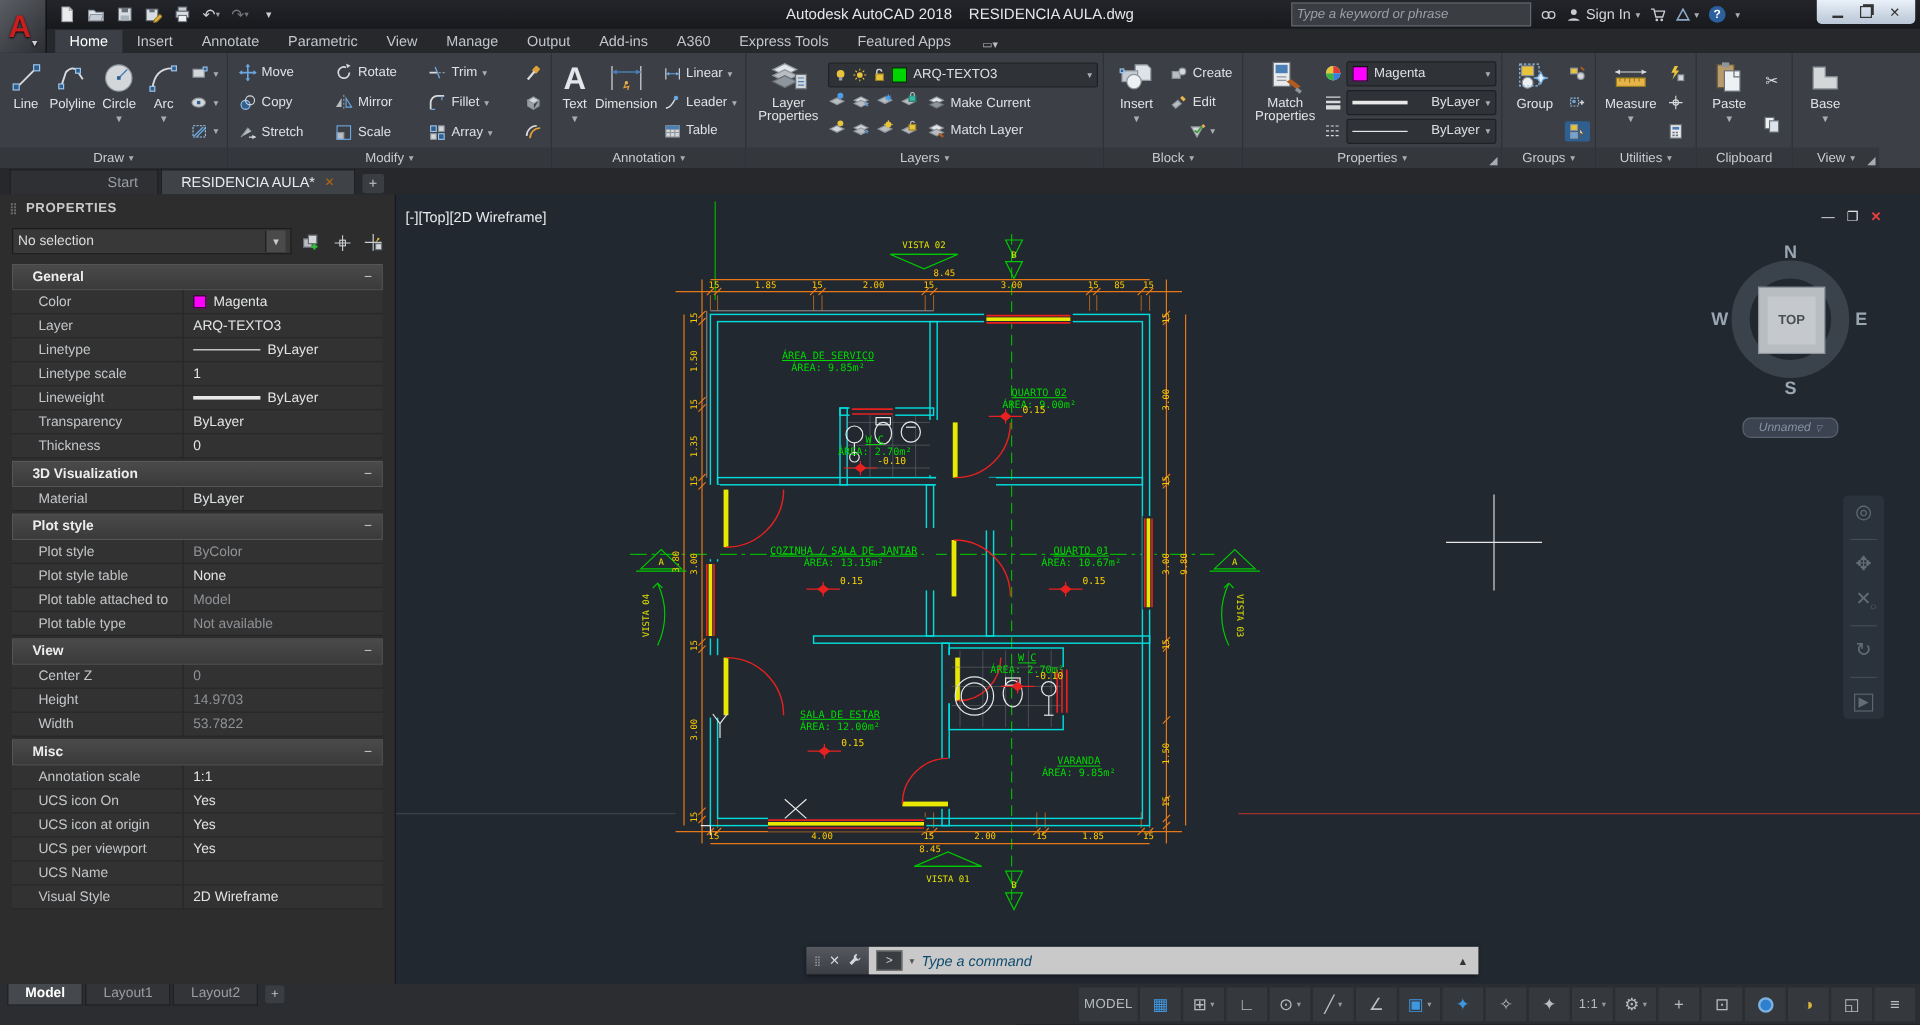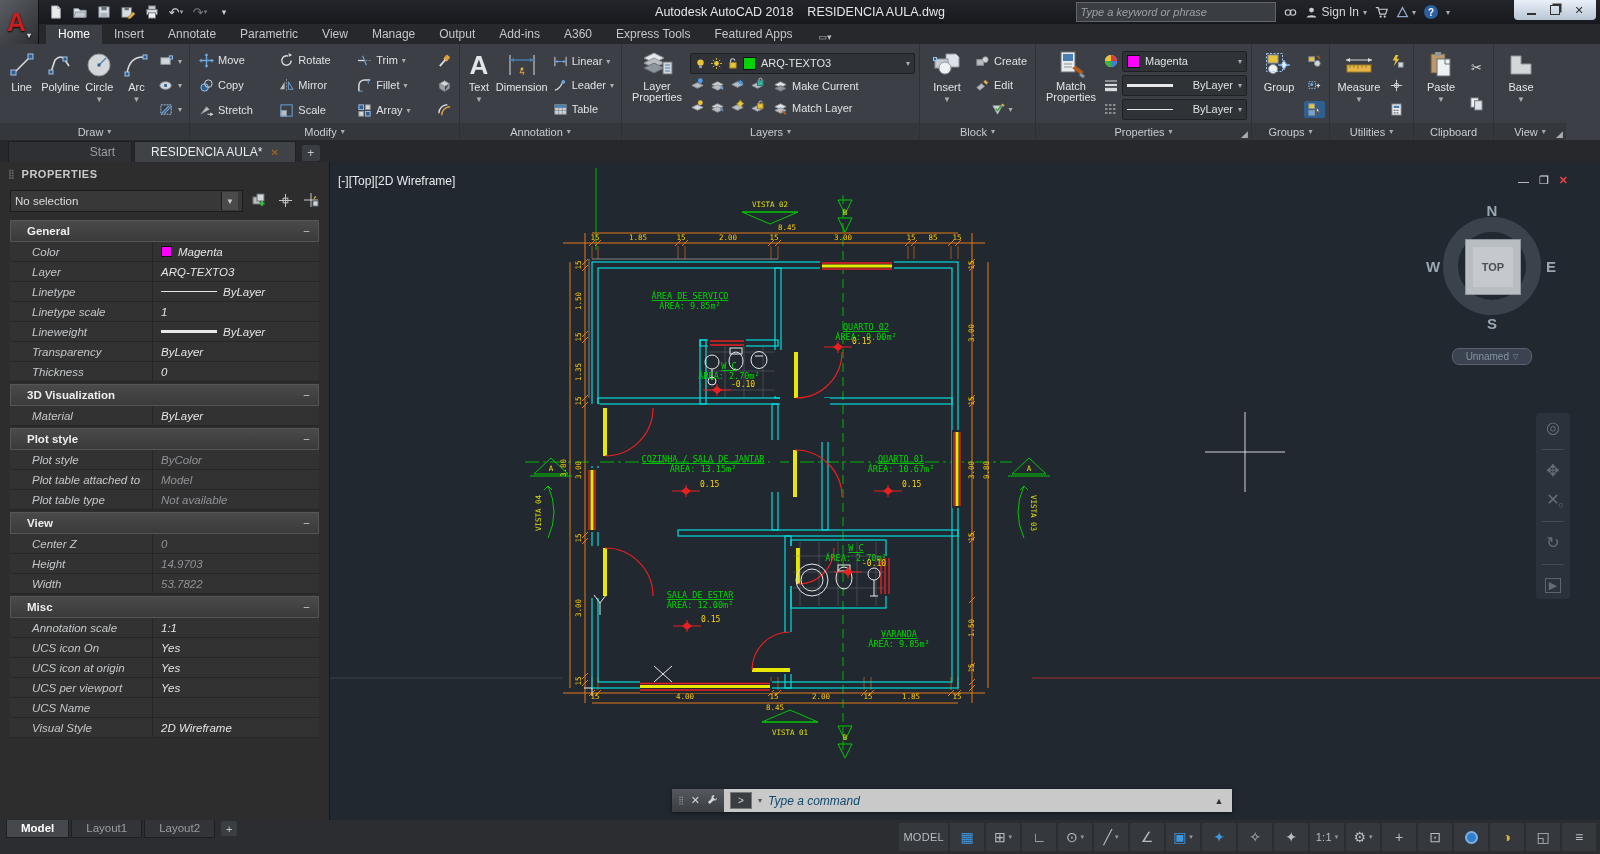--- a/index.html
+++ b/index.html
@@ -84,34 +84,34 @@
 
   
   .main{position:absolute;left:0;top:162px;width:1600px;height:658px;display:flex;}
 
   
   .palette{width:330px;height:658px;background:#2d2d2d;border-right:1px solid #17181a;box-sizing:border-box;flex:none;
     display:flex;flex-direction:column;}
   .pal-header{height:24px;display:flex;align-items:center;padding-left:8px;gap:8px;color:#c9c9c9;
     font-size:11px;font-weight:bold;letter-spacing:.5px;}
   .grip{color:#6a6a6a;font-size:9px;letter-spacing:-1px;}
-  .pal-selector{display:flex;align-items:flex-start;gap:6px;padding:4px 8px 6px 10px;}
+  .pal-selector{display:flex;align-items:flex-end;gap:6px;padding:4px 8px 6px 10px;}
   .sel-dd{flex:1;height:20px;background:#383838;border:1px solid #1c1c1c;display:flex;align-items:center;
     color:#dcdcdc;font-size:11.5px;padding:0 4px;}
   .sel-dd .grow{flex:1;}
   .sel-caretbox{width:16px;height:18px;background:#4a4a4a;border-left:1px solid #1c1c1c;display:flex;align-items:center;
     justify-content:center;font-size:8px;color:#ccc;}
   .pal-iconbtn{width:20px;height:20px;display:flex;align-items:center;justify-content:center;color:#cfd2d6;font-size:13px;cursor:pointer;}
   .pal-sections{flex:1;overflow:hidden;padding:0 10px 0 10px;}
   .psec-header{height:20px;background:linear-gradient(#4a4a4a,#3a3a3a);border:1px solid #555;border-width:1px 1px 1px 1px;
     display:flex;align-items:center;justify-content:space-between;padding:0 8px 0 16px;color:#ededed;
     font-size:11.5px;font-weight:bold;margin-top:2px;cursor:pointer;}
   .psec-header .minus{color:#c9c9c9;font-weight:normal;}
   .prow-item{display:grid;grid-template-columns:142px 1fr;height:19px;background:#323232;border-bottom:1px solid #262626;
-    font-size:11.5px;align-items:center;font-style:italic;}
+    font-size:11.5px;align-items:center;}
   .prow-item .plabel{color:#c4c7ca;padding-left:22px;overflow:hidden;white-space:nowrap;}
   .prow-item .pvalue{color:#e2e4e6;padding-left:8px;border-left:1px solid #262626;height:100%;display:flex;align-items:center;gap:6px;overflow:hidden;white-space:nowrap;}
   .prow-item .pvalue.dim{color:#8f9296;}
   .vline{display:inline-block;width:56px;border-top:1px solid #e8e8e8;}
   .vline.thick{border-top-width:3px;}
   .sw{display:inline-block;width:9px;height:9px;border:1px solid #111;}
 
   
   .canvas{position:relative;flex:1;height:658px;background:#212830;overflow:hidden;}
   .plan{position:absolute;left:0;top:0;width:1270px;height:658px;}
@@ -123,21 +123,21 @@
   .vc-face{position:absolute;left:33px;top:33px;width:54px;height:54px;background:#c5c9cd;border:1px solid #8e959c;
     display:flex;align-items:center;justify-content:center;font-size:11px;font-weight:bold;color:#4a4f54;cursor:pointer;
     box-shadow:inset 0 0 0 7px #b8bdc2;}
   .vc-letter{position:absolute;color:#9aa6b2;font-size:15px;font-weight:bold;cursor:pointer;}
   .vc-n{top:-4px;left:50%;transform:translateX(-50%);}
   .vc-s{bottom:-6px;left:50%;transform:translateX(-50%);}
   .vc-w{left:-6px;top:50%;transform:translateY(-50%);}
   .vc-e{right:-4px;top:50%;transform:translateY(-50%);}
   .viewname-pill{position:absolute;left:1122px;top:186px;width:78px;height:15px;background:rgba(70,78,92,0.7);
     border:1px solid #5a6270;border-radius:7px;color:#8593a6;font-size:10px;display:flex;align-items:center;
-    justify-content:center;gap:4px;cursor:pointer;z-index:4;}
+    justify-content:center;gap:4px;cursor:pointer;z-index:4;font-style:italic;}
   .navbar{position:absolute;left:1206px;top:251px;width:34px;height:186px;background:rgba(96,104,118,0.16);
     border-radius:4px;display:flex;flex-direction:column;align-items:center;justify-content:space-around;
     z-index:4;color:rgba(210,218,228,0.35);}
   .nav-icon{font-size:16px;cursor:pointer;line-height:1;}
   .nav-sep{width:22px;border-top:1px solid rgba(210,218,228,0.15);}
 
   
   .cmdbar{position:absolute;left:342px;top:627px;width:560px;height:23px;display:flex;z-index:6;
     box-shadow:0 1px 4px rgba(0,0,0,0.5);}
   .cmd-left{width:46px;background:linear-gradient(#55585e,#3a3d42);display:flex;align-items:center;justify-content:space-around;
@@ -955,20 +955,26 @@
             </span>
           </div>
           <div class="psec-header">
             <span>Plot style</span>
             <span class="minus">−</span>
           </div>
           <div class="prow-item">
             <span class="plabel">Plot style</span>
             <span class="pvalue dim">
               <span>ByColor</span>
+            </span>
+          </div>
+          <div class="prow-item">
+            <span class="plabel">Plot style table</span>
+            <span class="pvalue">
+              <span>None</span>
             </span>
           </div>
           <div class="prow-item">
             <span class="plabel">Plot table attached to</span>
             <span class="pvalue dim">
               <span>Model</span>
             </span>
           </div>
           <div class="prow-item">
             <span class="plabel">Plot table type</span>

